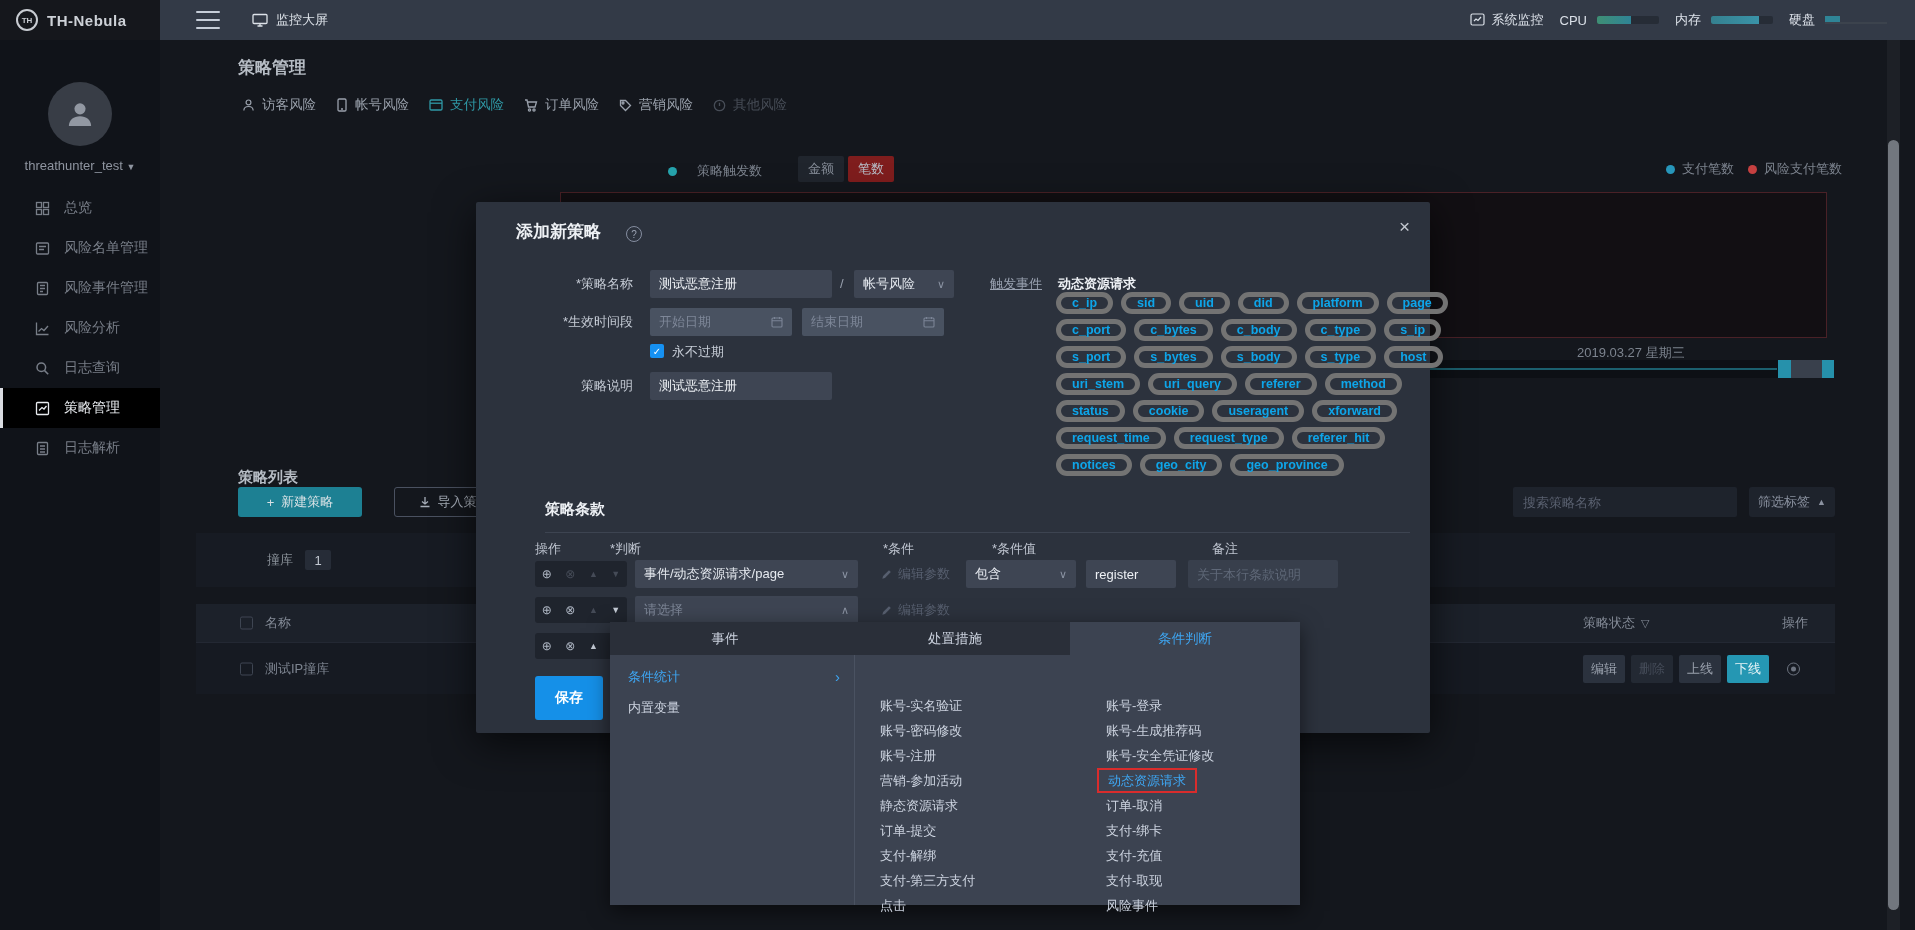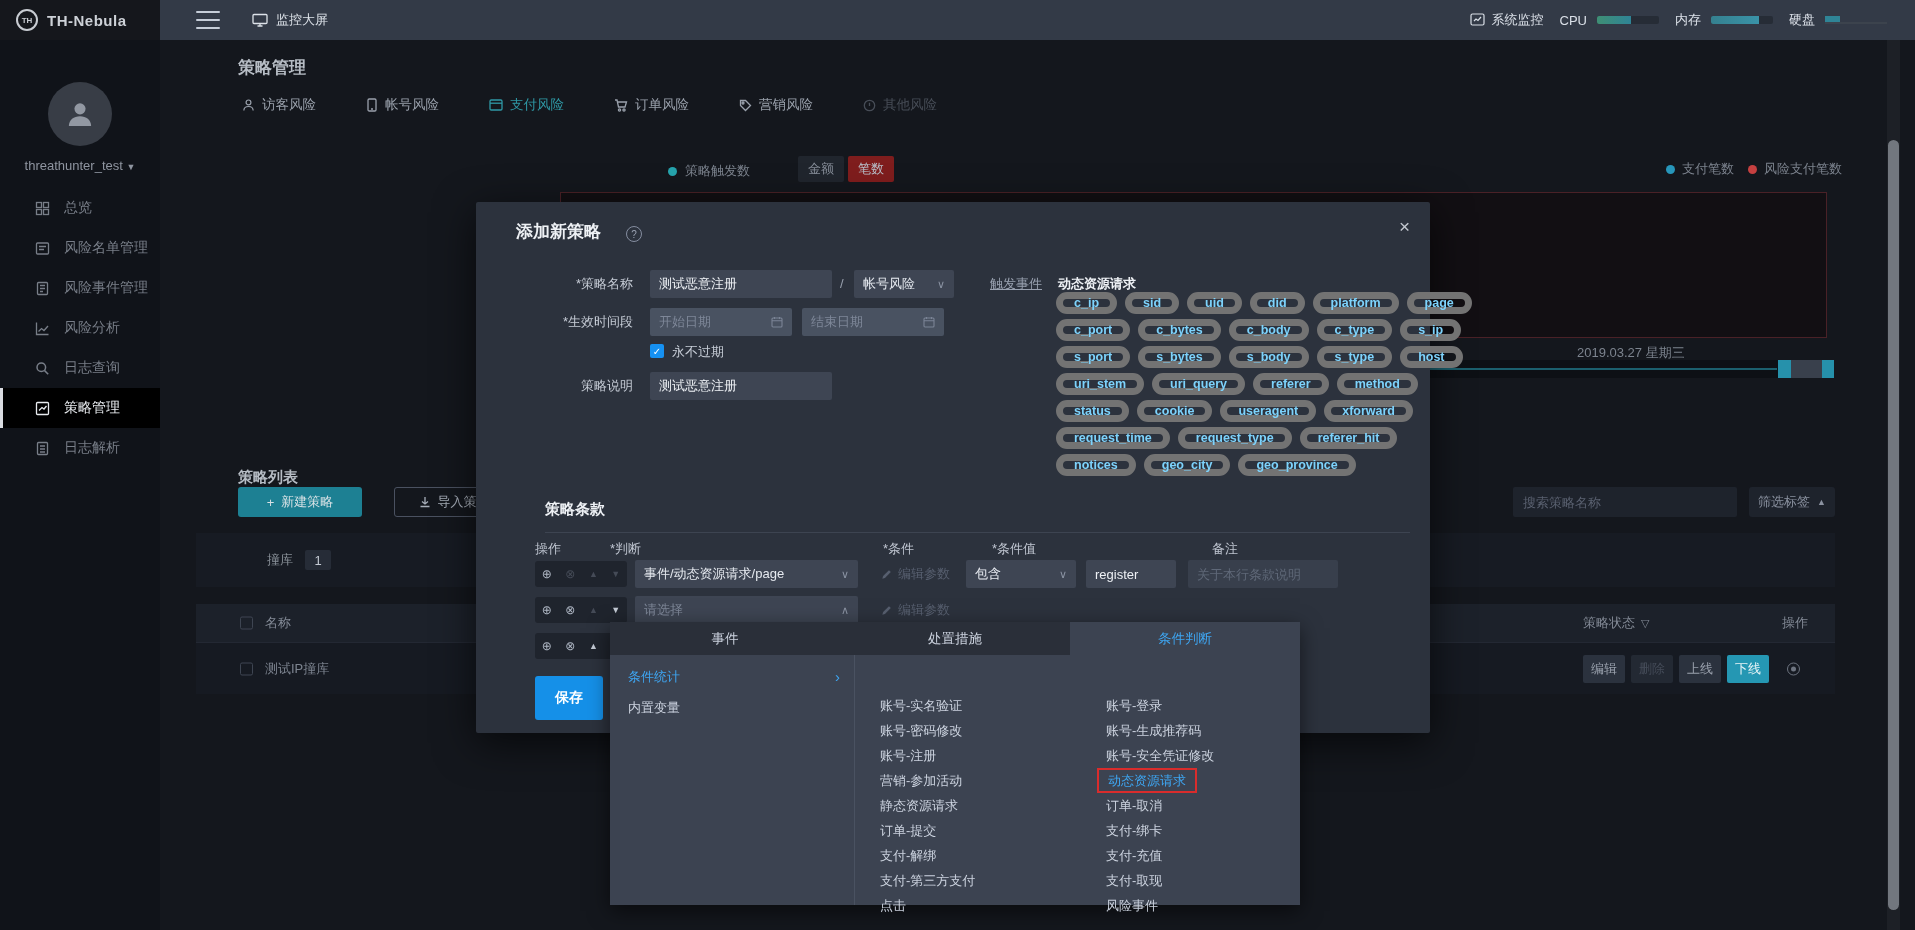--- a/index.html
+++ b/index.html
@@ -26,28 +26,28 @@
   .avatar { left:48px; top:42px; width:64px; height:64px; border-radius:50%; background:#383d46; display:flex; align-items:center; justify-content:center; }
   .user-row { left:0; top:118px; width:160px; text-align:center; color:#8f95a0; font-size:13px; cursor:pointer; }
   .side-nav { left:0; top:148px; width:160px; }
   .side-item { height:40px; display:flex; align-items:center; padding-left:32px; gap:14px; color:#787e88; font-size:14px; cursor:pointer; border-left:3px solid transparent; }
   .side-item.active { background:#000; color:#e8ebef; border-left-color:#d9dce1; }
   .side-item svg { stroke:currentColor; }
 
   
   .content { left:160px; top:40px; width:1755px; height:890px; background:#14171d; }
   .page-title { left:78px; top:16px; font-size:17px; font-weight:bold; color:#b6bcc4; }
-  .tabs { left:82px; top:56px; display:flex; gap:50px; }
+  .tabs { left:82px; top:56px; display:flex; gap:20px; }
   .tab { display:flex; align-items:center; gap:7px; color:#9aa1ac; font-size:13.5px; cursor:pointer; }
   .tab svg { stroke:currentColor; }
   .tab.active { color:#2f99a6; }
   .tab.disabled { color:#474d57; }
 
   .legend-dot { width:9px; height:9px; border-radius:50%; display:inline-block; }
-  .chart-legend-left { left:508px; top:122px; display:flex; align-items:center; gap:8px; color:#7c838e; }
+  .chart-legend-left { left:508px; top:122px; display:flex; align-items:center; gap:20px; color:#7c838e; }
   .toggle-group { left:638px; top:116px; display:flex; gap:4px; }
   .toggle-btn { width:46px; height:26px; display:flex; align-items:center; justify-content:center; background:#20252d; color:#878e99; cursor:pointer; border-radius:2px; }
   .toggle-btn.selected { background:#7f1d1d; color:#b9c0ca; }
   .chart-legend-right { left:1506px; top:120px; display:flex; align-items:center; gap:14px; color:#7c838e; }
   .chart-box { left:400px; top:152px; width:1267px; height:146px; border:1px solid #4a2127; background:#120f13; }
   .chart-date { left:1417px; top:304px; color:#7c838e; }
   .slider { left:400px; top:320px; width:1274px; height:18px; background:#0d1015; }
   .slider-line { position:absolute; left:0; top:8px; width:1217px; height:2px; background:#1b5f6d; }
   .slider-handle { position:absolute; right:0; top:0; height:18px; display:flex; cursor:pointer; }
   .sh-end { width:13px; background:#2691ab; }
@@ -89,21 +89,21 @@
   .finput { position:absolute; height:28px; background:#3e4553; border:none; border-radius:2px; color:#eef1f5; padding:0 9px; font-size:13px; font-family:inherit; }
   .finput::placeholder { color:#5f6878; }
   .fselect { position:absolute; height:28px; background:#3e4553; border-radius:2px; color:#e6eaf0; display:flex; align-items:center; padding:0 9px; cursor:pointer; }
   .fselect .chev { margin-left:auto; color:#8b93a3; font-size:11px; }
   .fselect .ph { color:#7e8798; }
   .slash { position:absolute; color:#9aa2b0; line-height:28px; }
   .cal-ic { margin-left:auto; }
   .check-on { position:absolute; width:14px; height:14px; background:#1691f2; border-radius:2px; color:#fff; font-size:10px; display:flex; align-items:center; justify-content:center; cursor:pointer; }
   .tags-block { position:absolute; left:580px; top:90px; width:372px; }
   .tag-row { height:27px; display:flex; gap:8px; }
-  .pill { height:22px; padding:0 11px; border:7px solid #737373; border-radius:11px; color:#7dd3fc; font-size:12.5px; font-weight:bold; display:flex; align-items:center; }
+  .pill { height:22px; padding:0 11px; border:5px solid #737373; border-radius:11px; color:#0ea5e9; font-size:12.5px; font-weight:bold; display:flex; align-items:center; }
   .sec-title { position:absolute; left:69px; top:298px; font-size:15px; font-weight:bold; color:#eef1f5; }
   .sec-divider { position:absolute; left:69px; top:330px; width:865px; height:1px; background:#3d4451; }
   .thead { position:absolute; top:338px; color:#bfc5d0; }
   .op-group { position:absolute; left:59px; width:92px; height:26px; background:#1f242d; border-radius:3px; display:flex; align-items:center; justify-content:space-around; font-size:12px; }
   .op-group span { cursor:pointer; color:#aeb6c3; }
   .op-group span.off { color:#454b57; cursor:default; }
   .op-group span.lit { color:#c3cad4; }
   .edit-param { position:absolute; left:405px; display:flex; align-items:center; gap:6px; color:#575f6f; line-height:28px; cursor:default; }
   .save-btn { position:absolute; left:59px; top:474px; width:68px; height:44px; background:#1590e8; color:#fff; font-weight:bold; font-size:14px; }
 

